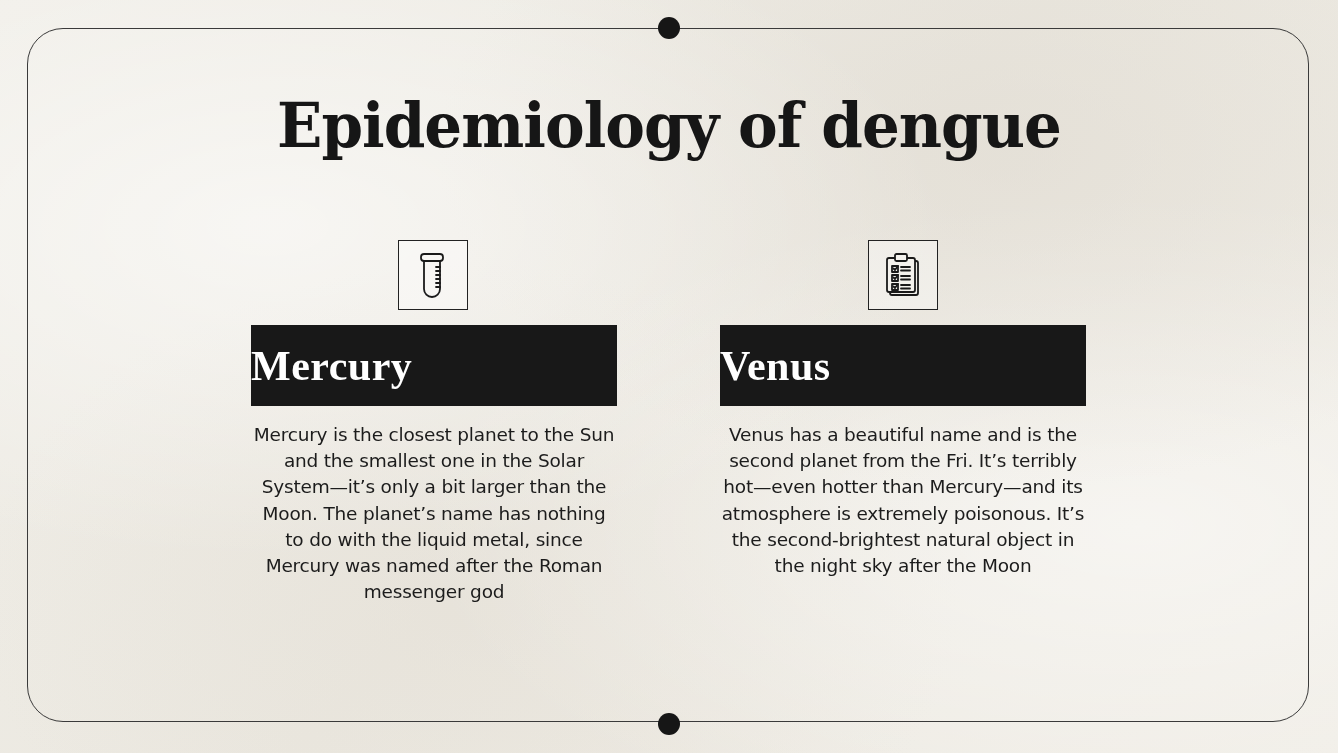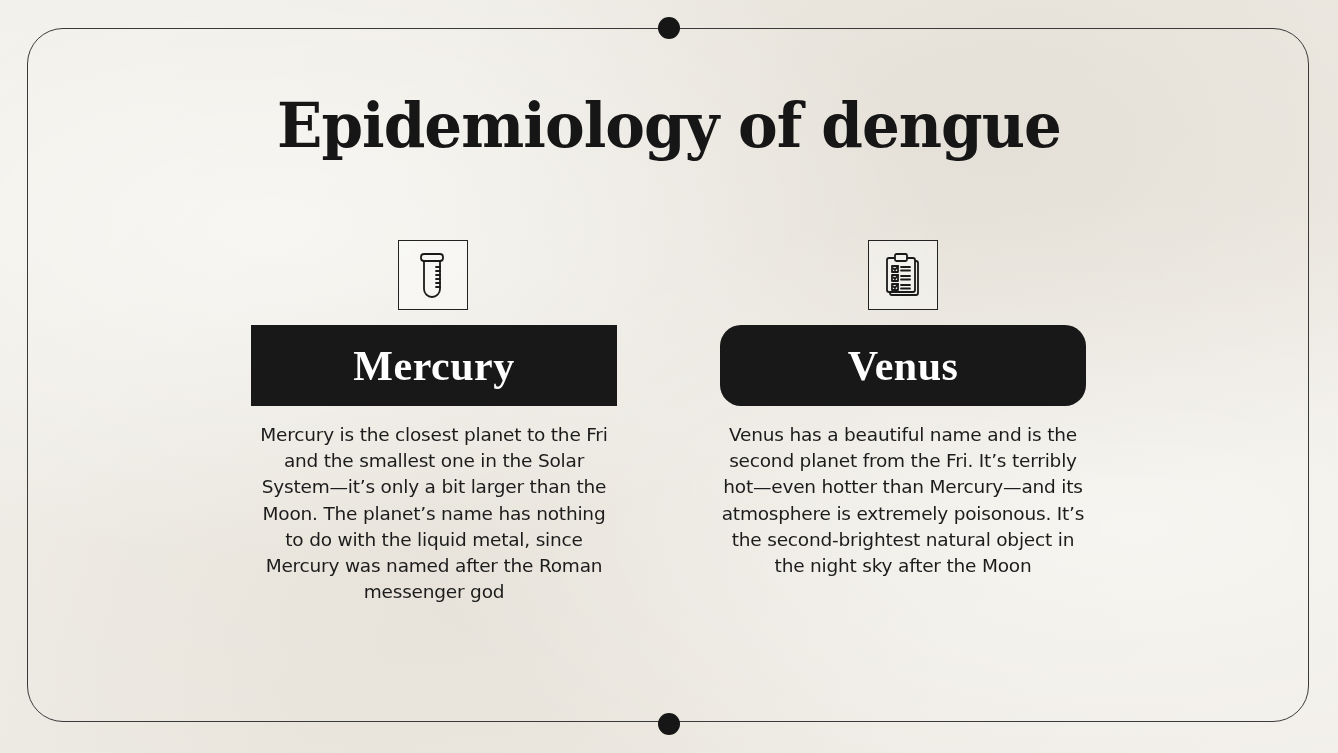--- a/index.html
+++ b/index.html
@@ -65,21 +65,21 @@
       justify-content: center;
     }
     .icon-box svg { width: 52px; height: 52px; }
     .header-box {
       position: absolute;
       height: 81px;
       width: 366px;
       background: #181818;
       display: flex;
       align-items: center;
-      justify-content: center;
+      justify-content: flex-start;
     }
     .header-label {
       color: #ffffff;
       font-family: "Liberation Serif", "DejaVu Serif", serif;
       font-weight: bold;
       font-size: 42px;
       letter-spacing: 0.5px;
     }
     .desc {
       position: absolute;
@@ -88,21 +88,21 @@
       font-family: "DejaVu Sans", sans-serif;
       font-size: 18.5px;
       line-height: 26.2px;
       color: #1c1c1c;
       letter-spacing: -0.2px;
     }
     .col-left .icon-box { left: 398px; top: 240px; }
     .col-left .header-box { left: 251px; top: 325px; }
     .col-left .desc { left: 251px; top: 422px; }
     .col-right .icon-box { left: 868px; top: 240px; }
-    .col-right .header-box { left: 720px; top: 325px; border-radius: 21px; }
+    .col-right .header-box { left: 720px; top: 325px; }
     .col-right .desc { left: 720px; top: 422px; }
   </style>
 </head>
 <body>
 
 <div class="frame"></div>
 <div class="dot top"></div>
 <div class="dot bottom"></div>
 
 <div class="title">Epidemiology of dengue</div>
@@ -116,21 +116,21 @@
       <line x1="29" y1="22" x2="33" y2="22"></line>
       <line x1="29" y1="26" x2="33" y2="26"></line>
       <line x1="29" y1="30" x2="33" y2="30"></line>
       <line x1="29" y1="34" x2="33" y2="34"></line>
       <line x1="29" y1="38" x2="33" y2="38"></line>
     </svg>
   </div>
   <div class="header-box">
     <span class="header-label">Mercury</span>
   </div>
-  <div class="desc">Mercury is the closest planet to the Fri and the smallest one in the Solar System—it’s only a bit larger than the Moon. The planet’s name has nothing to do with the liquid metal, since Mercury was named after the Roman messenger god</div>
+  <div class="desc">Mercury is the closest planet to the Sun and the smallest one in the Solar System—it’s only a bit larger than the Moon. The planet’s name has nothing to do with the liquid metal, since Mercury was named after the Roman messenger god</div>
 </div>
 
 <div class="col-right">
   <div class="icon-box">
     <svg viewBox="0 0 52 52" fill="none" stroke="#1a1a1a" stroke-width="1.8" stroke-linecap="round" stroke-linejoin="round">
       <rect x="13" y="12" width="28" height="34" rx="2"></rect>
       <rect x="10" y="9" width="28" height="34" rx="2" fill="#f4f2ed"></rect>
       <rect x="18" y="5" width="12" height="7" rx="1.5" fill="#f4f2ed"></rect>
       <rect x="15" y="17" width="6" height="6"></rect>
       <path d="M16.5 19.5 l1.5 1.5 l3 -4"></path>

